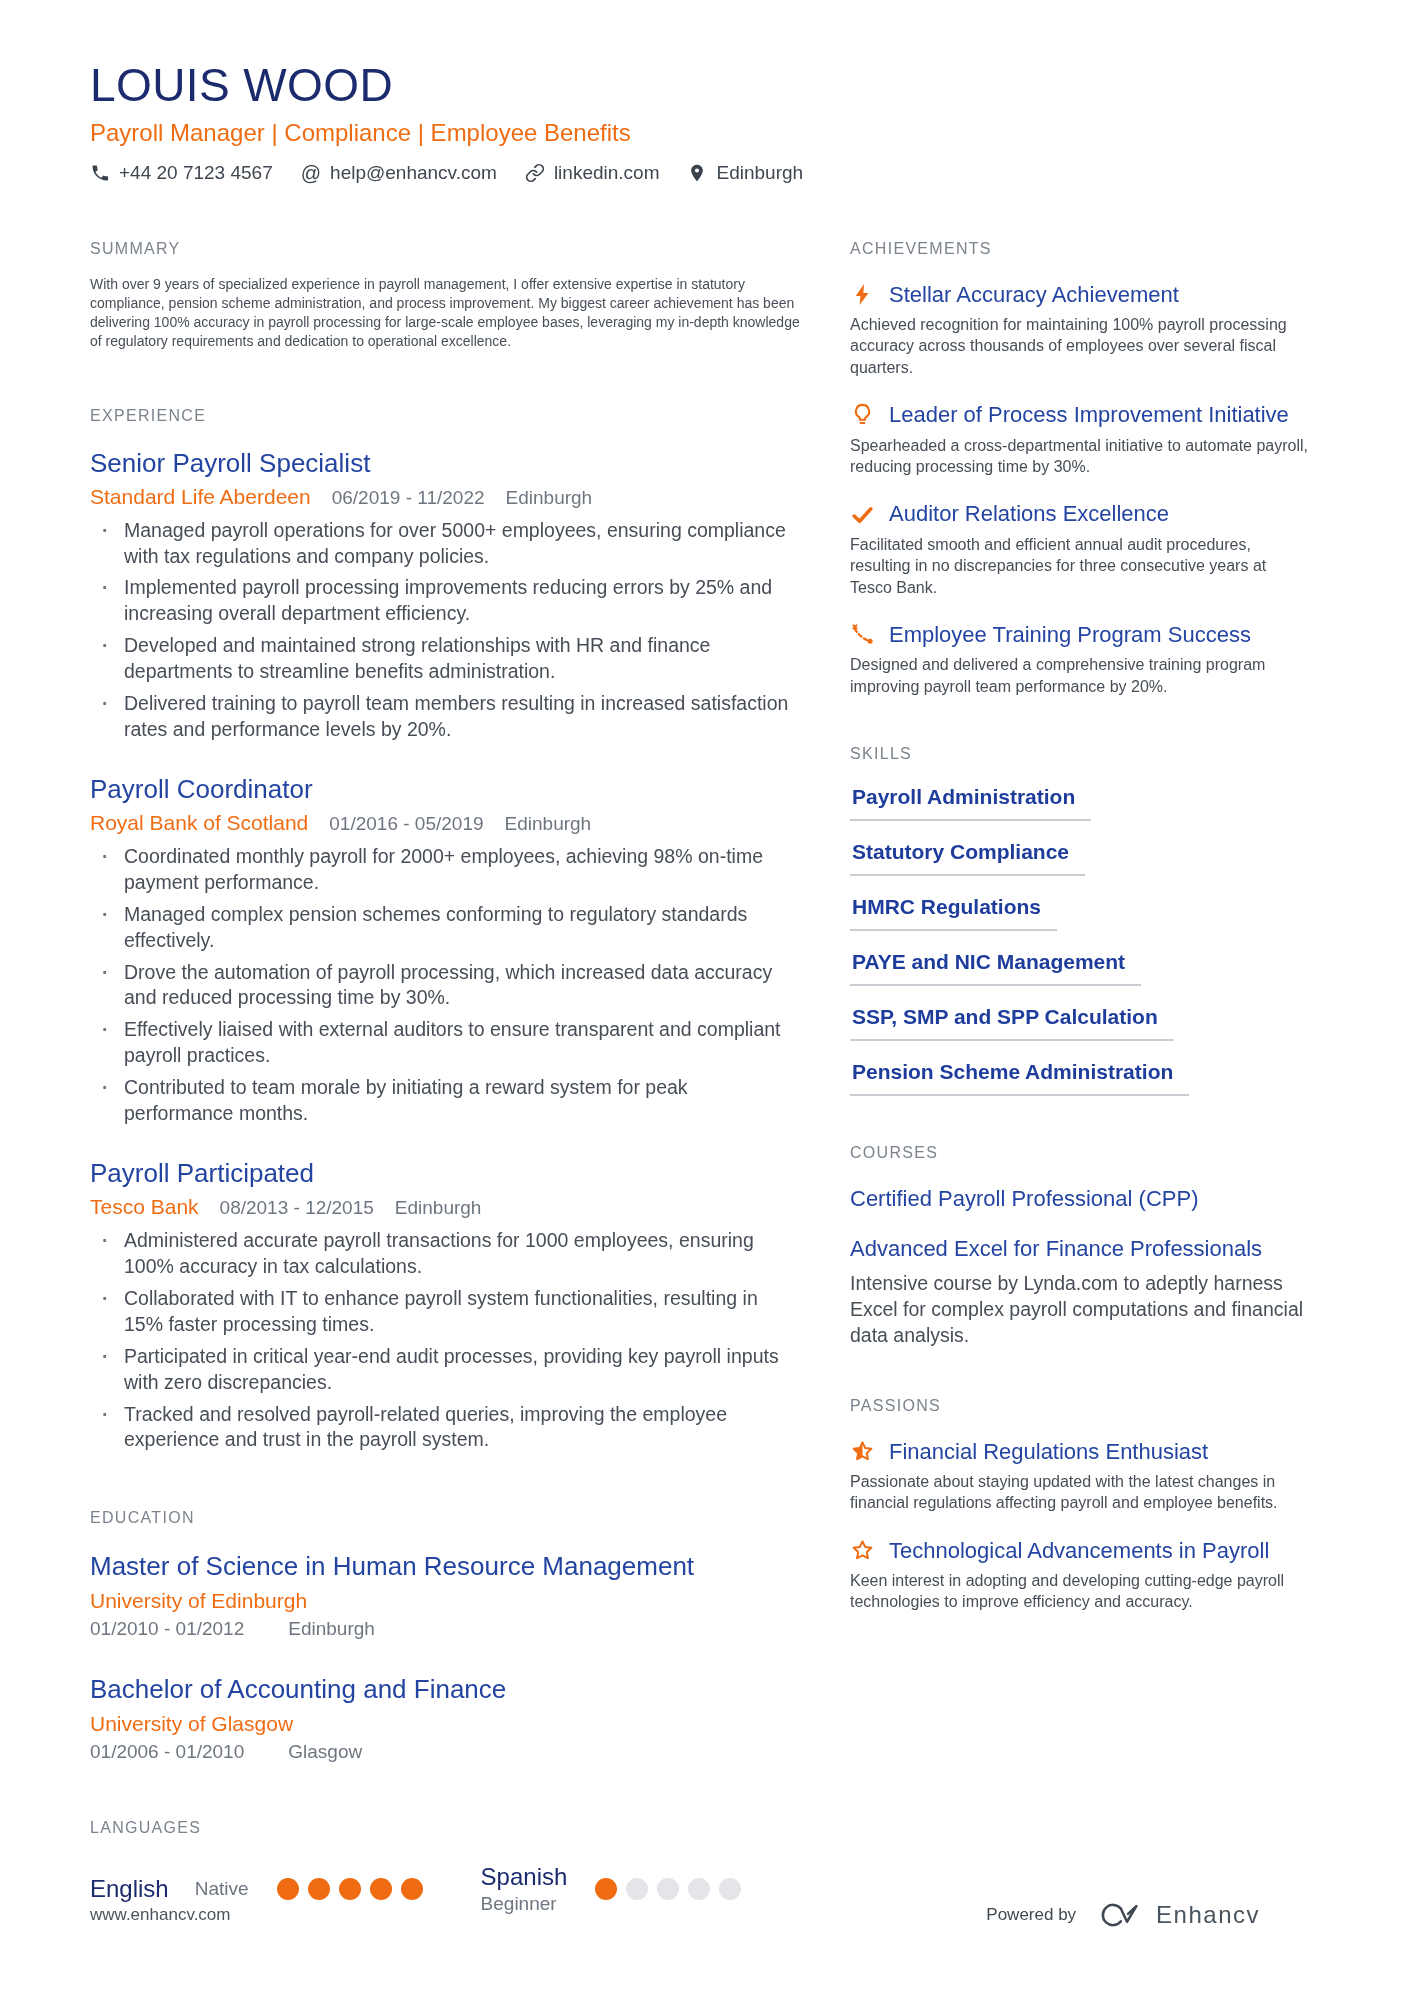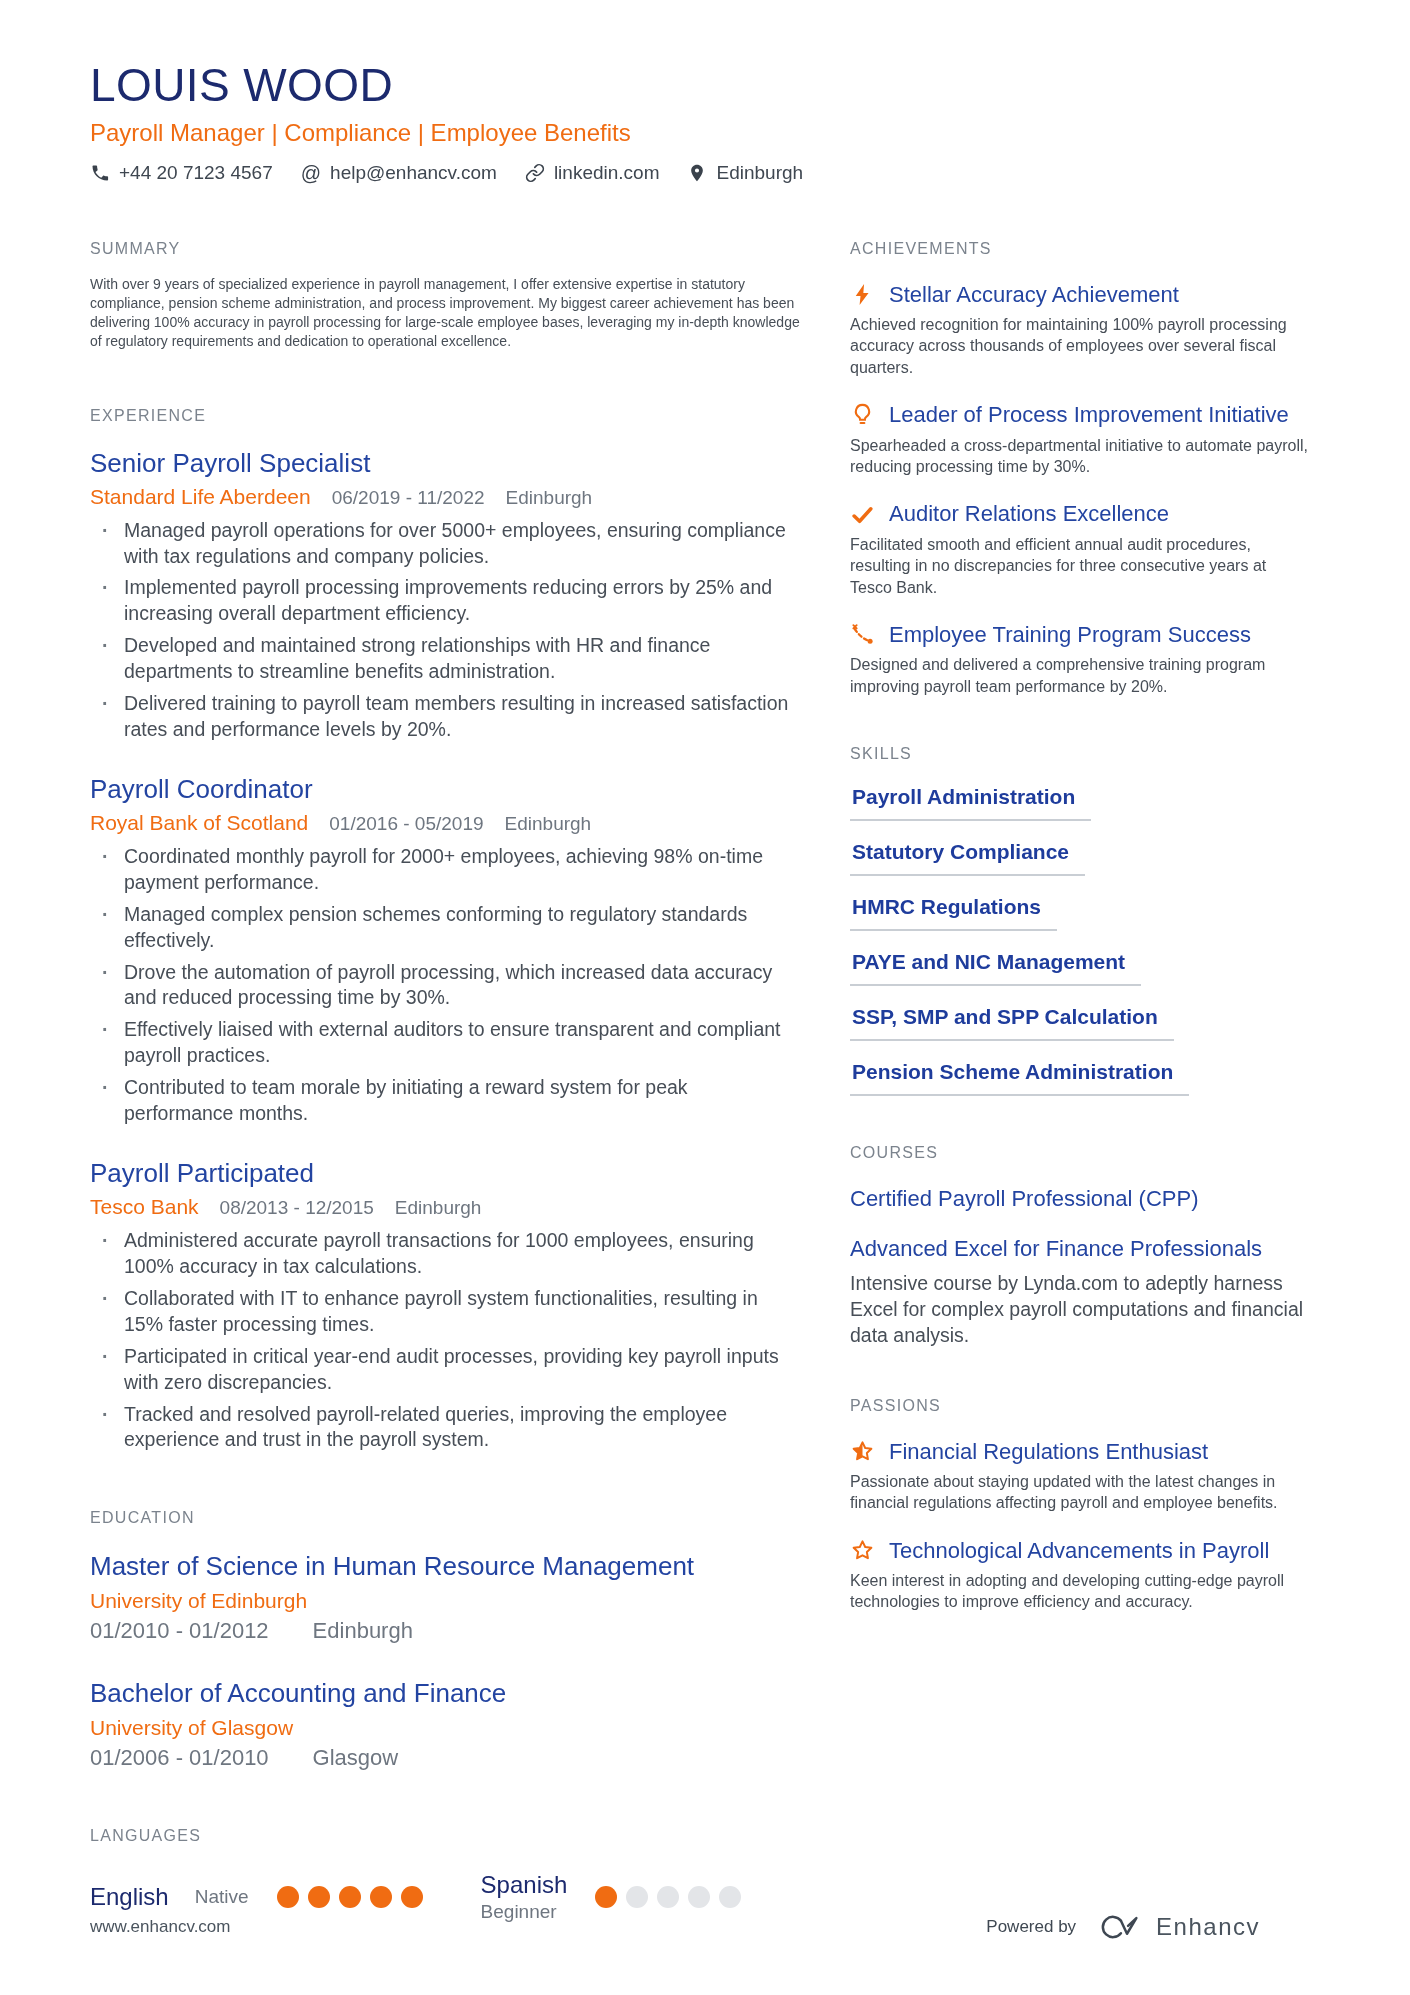--- a/index.html
+++ b/index.html
@@ -32,21 +32,21 @@
   .company{font-size:21px;font-weight:500;color:#f06c12;}
   .meta{font-size:19px;color:#6e7680;}
   ul.bullets{list-style:none;margin:9px 0 0 0;padding:0;}
   .bullets li{position:relative;padding-left:34px;font-size:19.5px;line-height:1.33;margin-top:6px;}
   .bullets li::before{content:"·";position:absolute;left:12px;top:0;color:#70787f;font-weight:700;}
   
   .degree{margin-top:24px;}
   .degree + .degree{margin-top:34px;}
   .degree-title{font-size:26px;font-weight:500;color:#2344a1;}
   .school{font-size:21px;font-weight:500;color:#f06c12;margin-top:7px;}
-  .degree-meta{display:flex;gap:44px;font-size:22px;color:#6e7680;margin-top:5px;}
+  .degree-meta{display:flex;gap:44px;font-size:19px;color:#6e7680;margin-top:5px;}
   
   .lang-row{display:flex;align-items:center;gap:58px;margin-top:26px;}
   .lang-entry{display:flex;align-items:center;}
   .lang-name{font-size:24px;font-weight:500;color:#1c2a6e;}
   .lang-level{font-size:19px;color:#6e7680;}
   .lang-entry.inline .lang-level{margin-left:26px;}
   .lang-entry.inline .dots{margin-left:28px;}
   .lang-stack{display:flex;flex-direction:column;gap:2px;}
   .lang-entry.stacked .dots{margin-left:28px;}
   .dots{display:flex;gap:9px;}
@@ -59,21 +59,21 @@
   .r-title{font-size:22px;font-weight:500;color:#2344a1;line-height:1.15;}
   .r-desc{font-size:16px;line-height:1.34;color:#474e57;margin-top:7px;}
   
   .skills-wrap{display:flex;flex-wrap:wrap;column-gap:32px;row-gap:19px;margin-top:22px;}
   .skill{font-size:21px;font-weight:700;color:#1e3c9c;padding:0 16px 10px 2px;border-bottom:2px solid #c9ced4;}
   
   .course{margin-top:24px;}
   .course-title{font-size:22px;font-weight:500;color:#2344a1;}
   .course-desc{font-size:19.5px;line-height:1.34;margin-top:8px;}
   
-  .footer{position:absolute;left:90px;right:90px;bottom:52px;display:flex;justify-content:space-between;align-items:center;}
+  .footer{position:absolute;left:90px;right:90px;bottom:64px;display:flex;justify-content:space-between;align-items:center;}
   .footer-site{font-size:17px;color:#4a545e;}
   .powered{display:flex;align-items:center;gap:16px;}
   .powered-label{font-size:17px;color:#3f4852;}
   .brand-wrap{display:flex;align-items:center;gap:10px;}
   .brand{font-size:24px;color:#4a545e;letter-spacing:1.5px;}
 </style>
 </head>
 <body>
 
 <div class="page">

